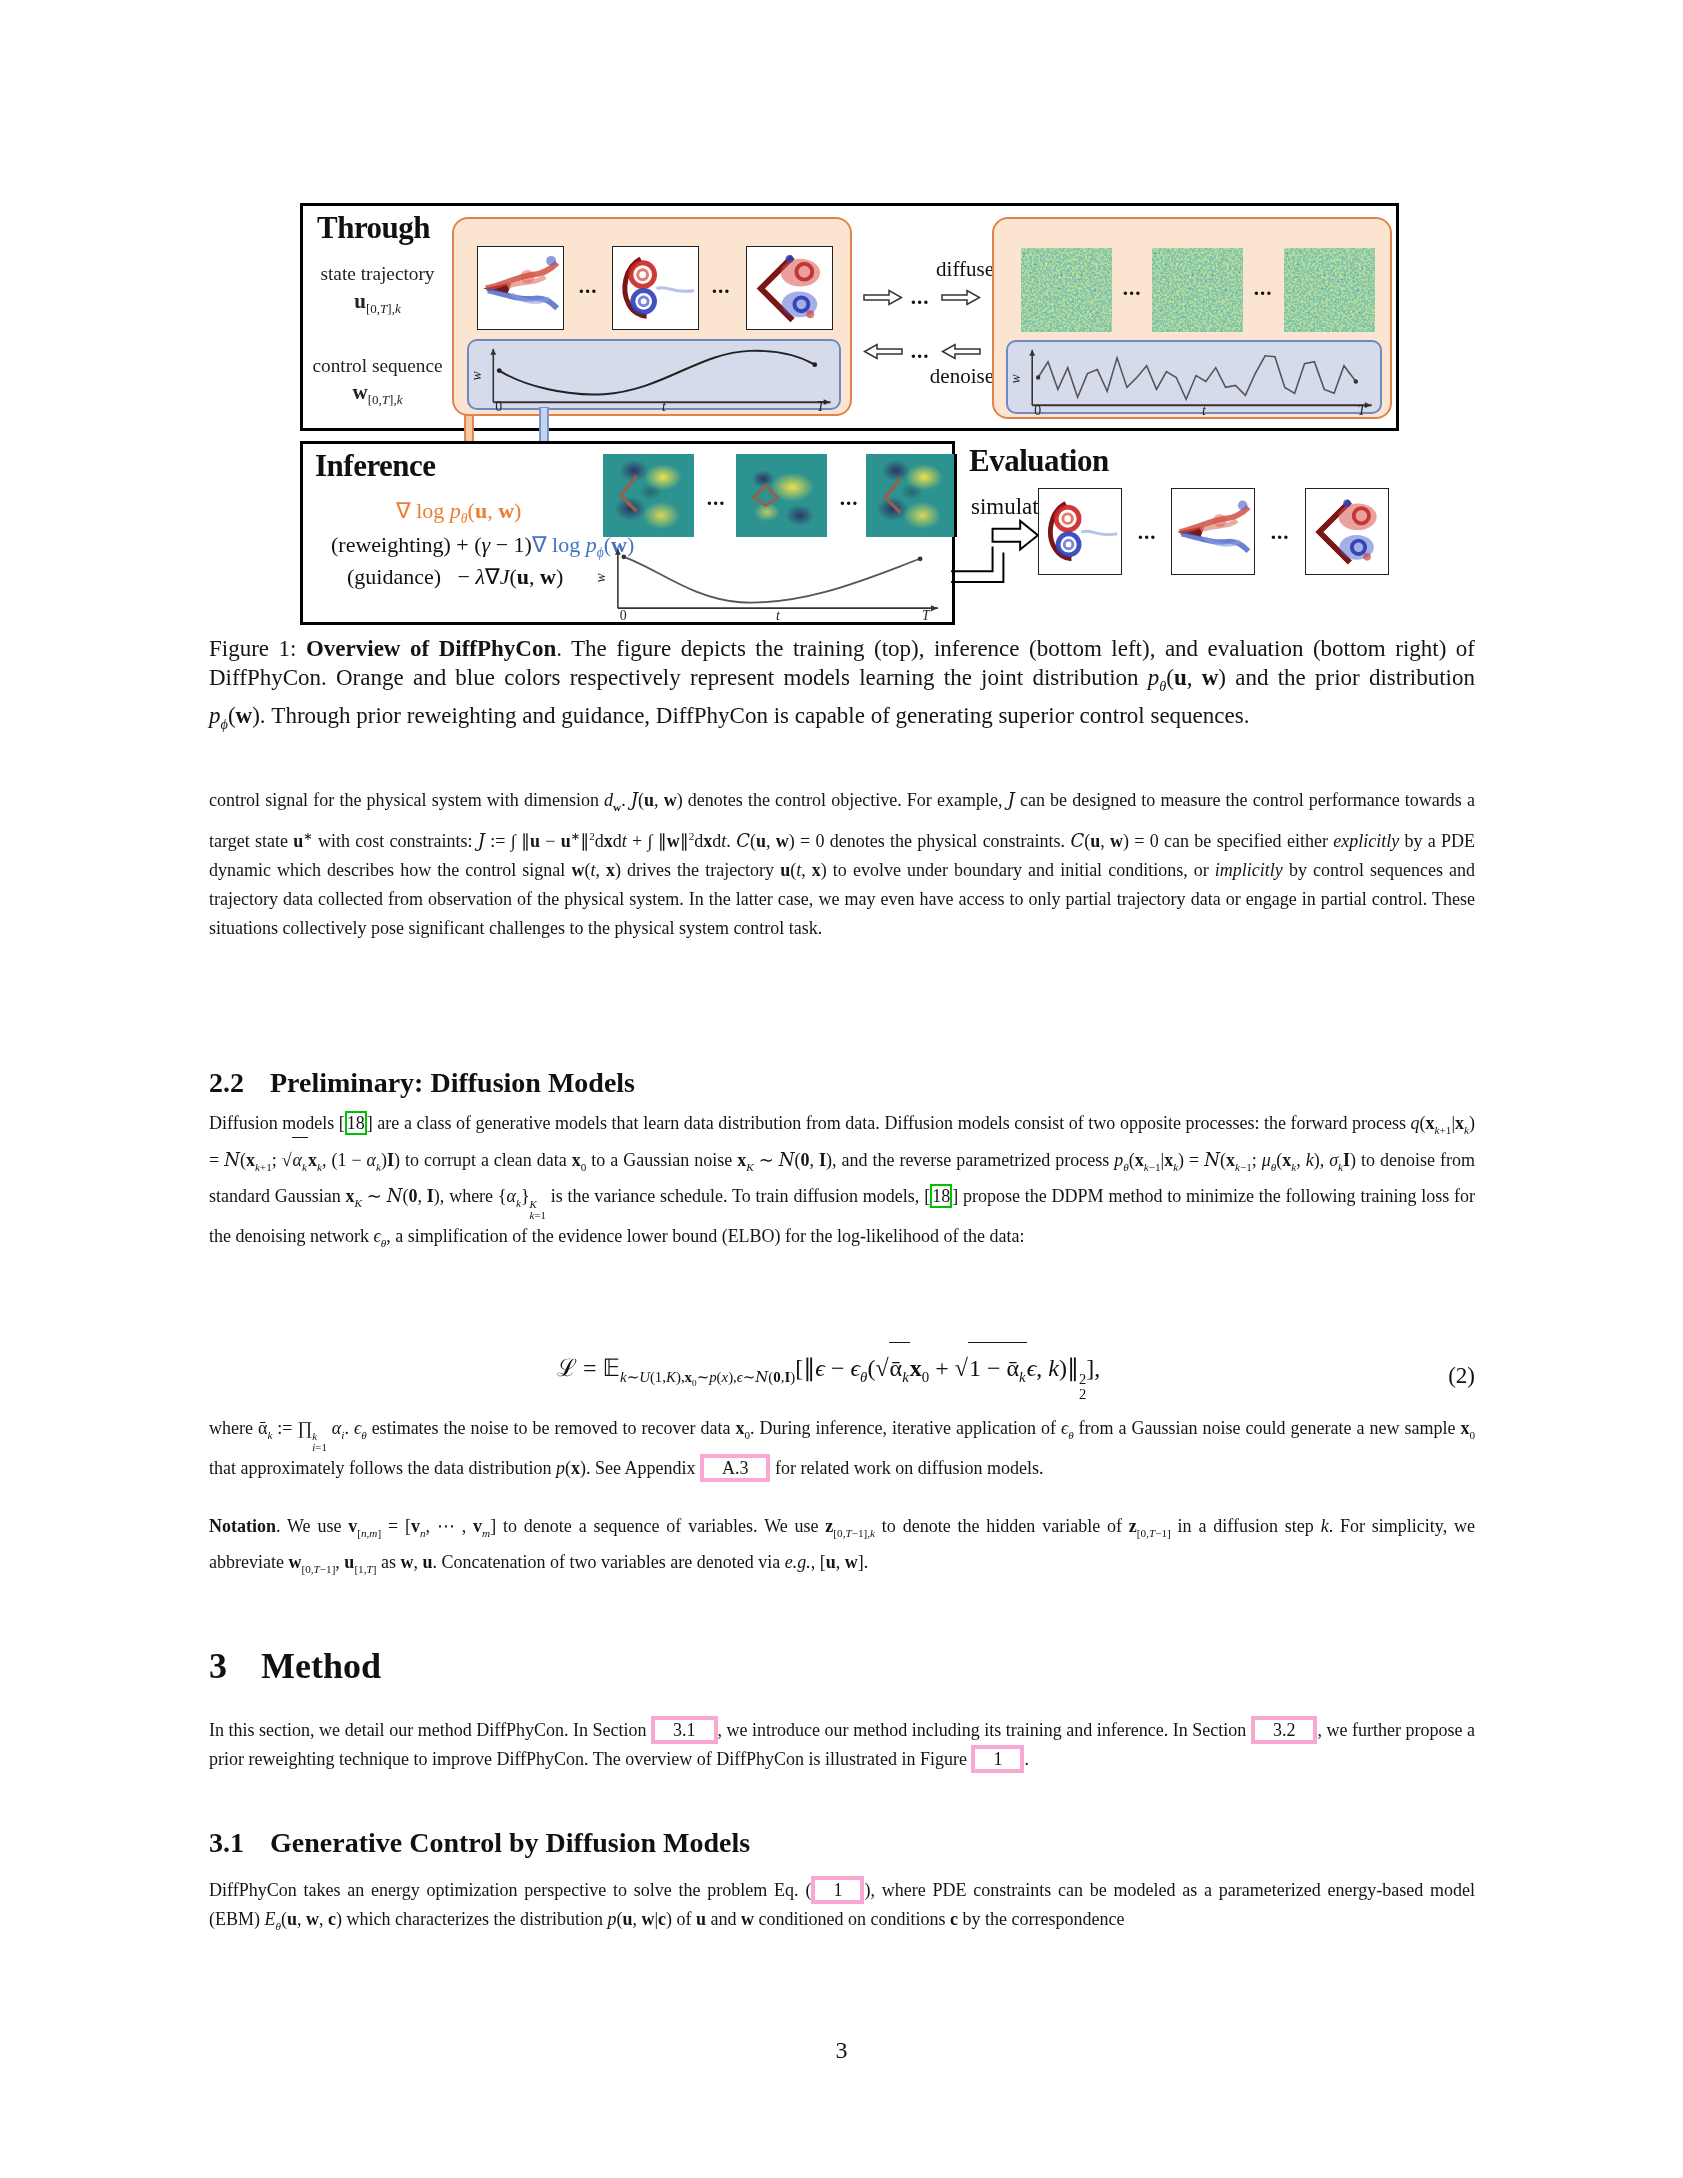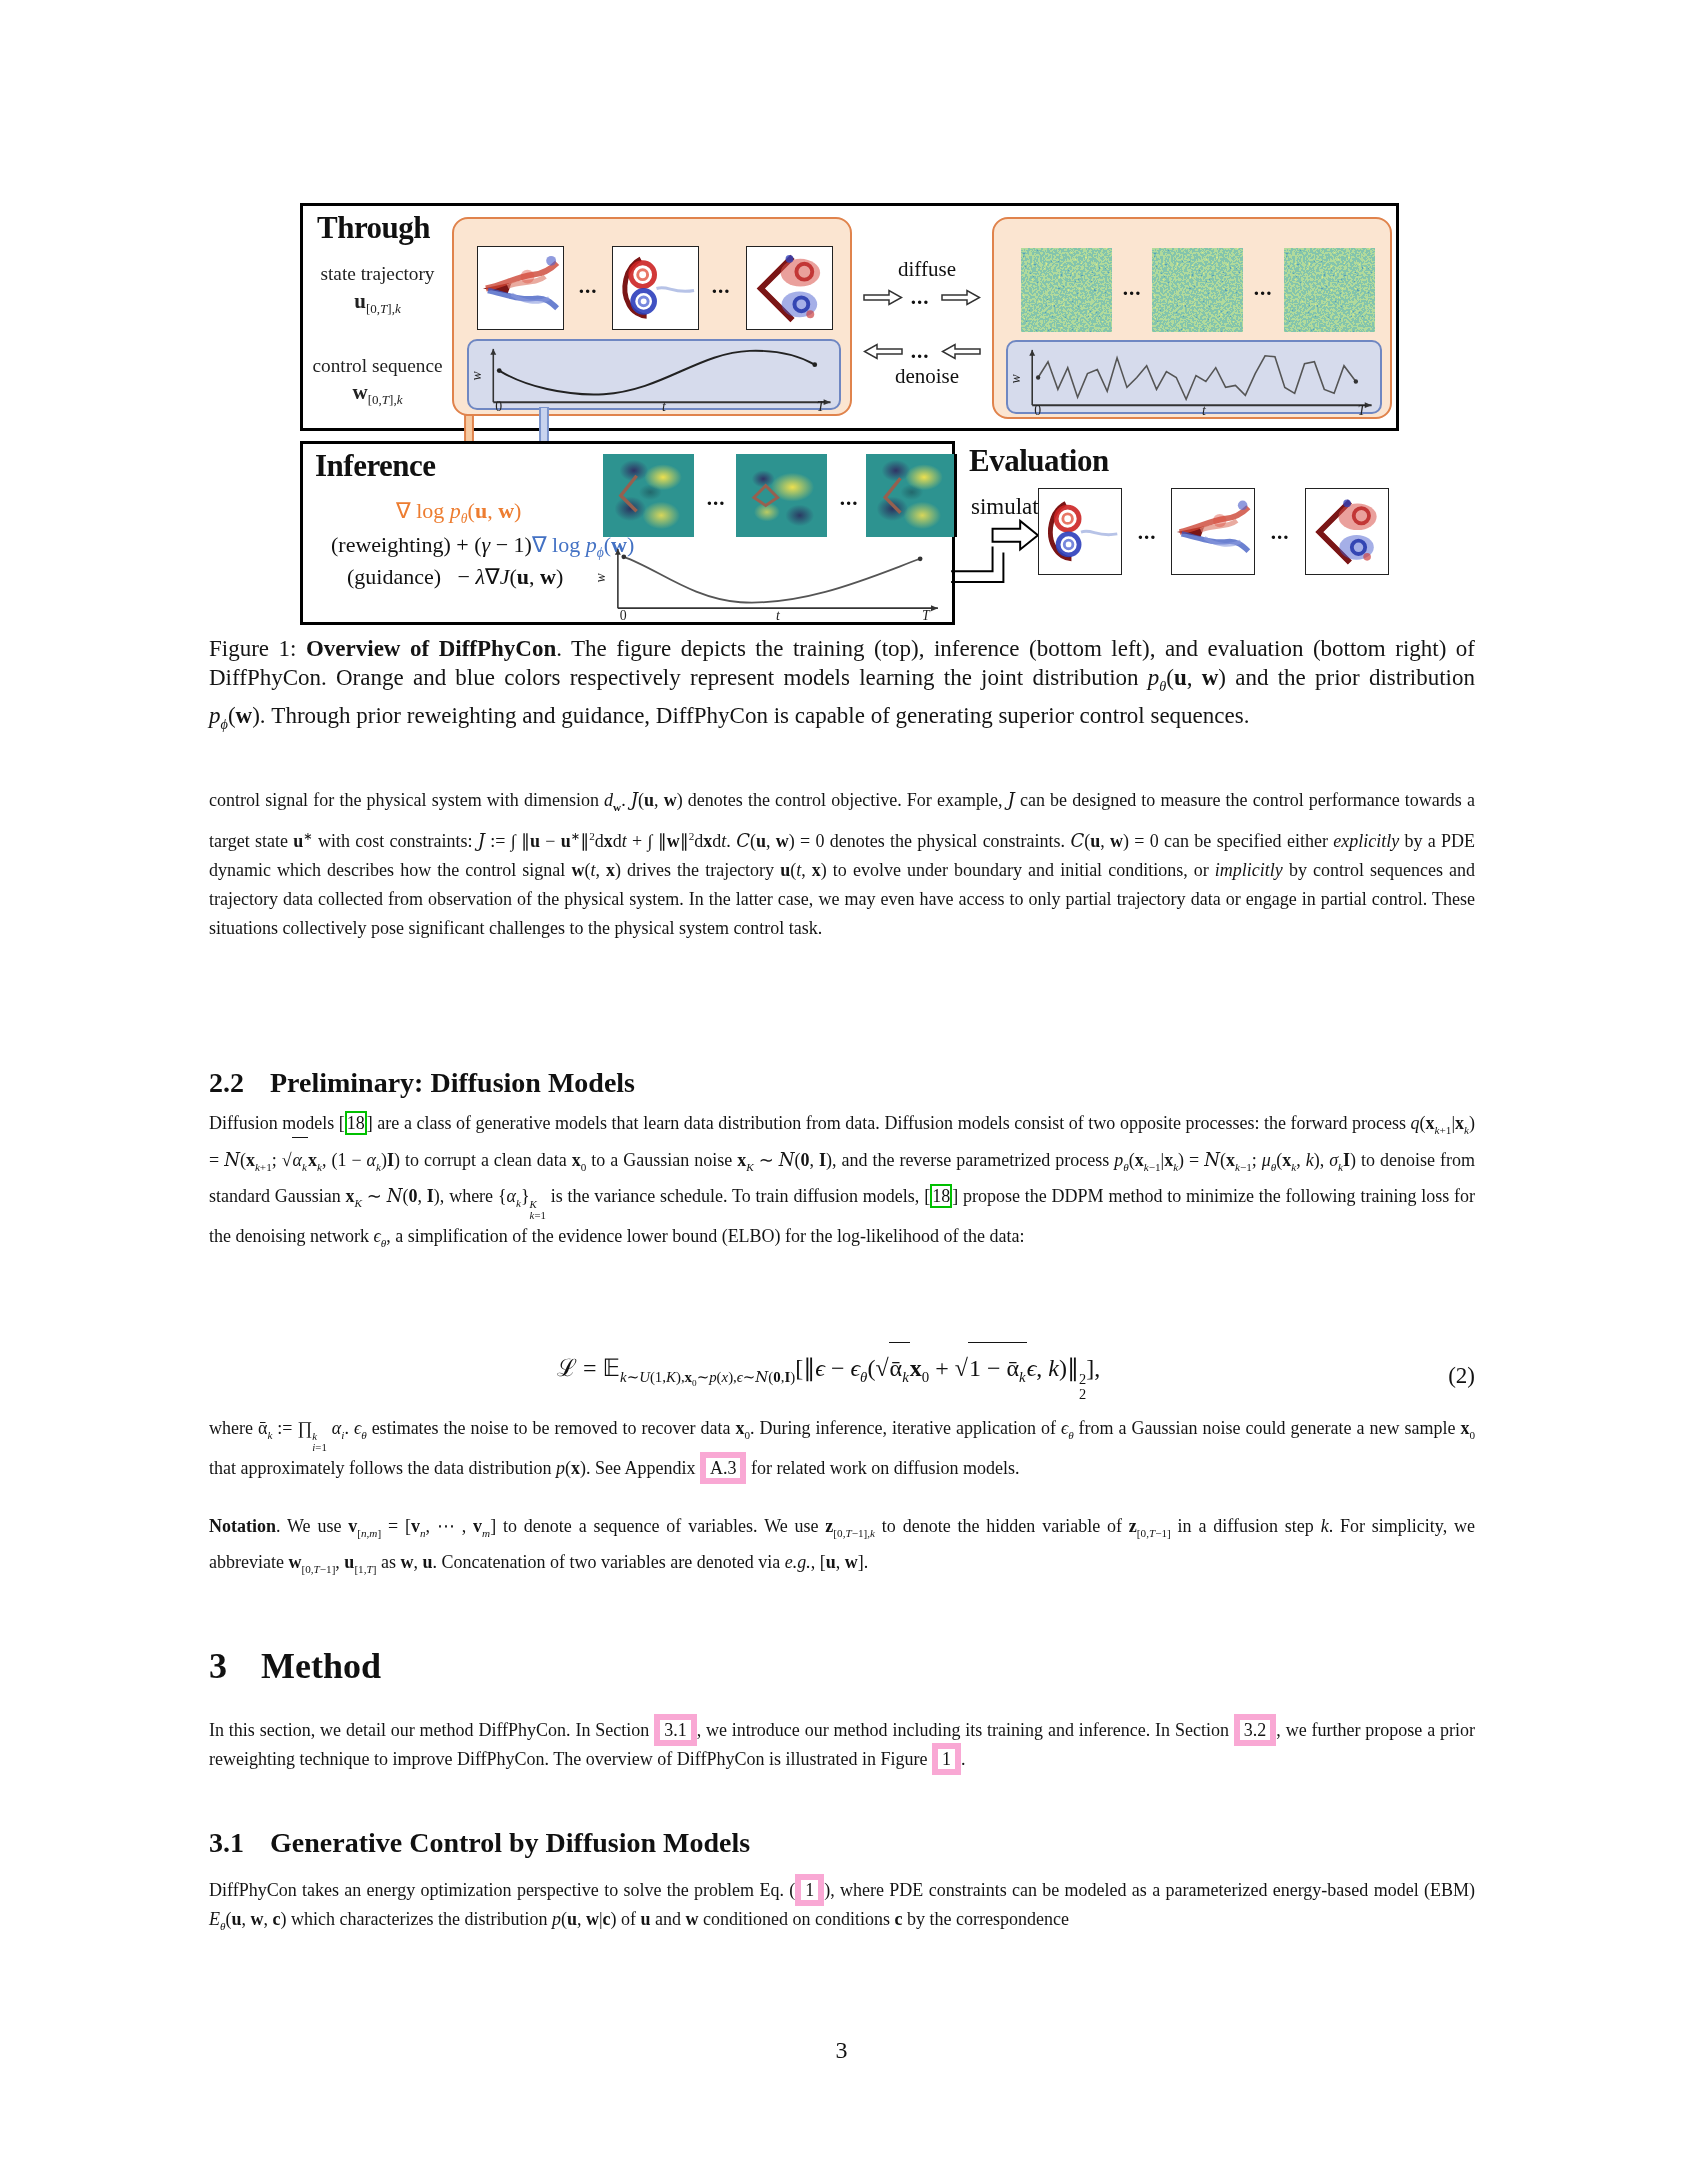--- a/index.html
+++ b/index.html
@@ -11,40 +11,40 @@
         text-align:justify;color:#141414;}
   .caption{position:absolute;left:209px;width:1266px;font-size:23px;line-height:29px;
         text-align:justify;color:#141414;}
   .subheading{position:absolute;left:209px;font-size:28px;font-weight:bold;}
   .subheading .num{margin-right:26px;}
   .bigheading{position:absolute;left:209px;font-size:36px;font-weight:bold;}
   .bigheading .num{margin-right:34px;}
   sub,sup{font-size:0.62em;}
   .cal{font-style:italic;font-family:"DejaVu Serif",serif;}
   .cite{border:2px solid #00c000;padding:0 0;}
-  .refbox{border:6px solid #f9a8d4;padding:0 4px;}
+  .refbox{border:4px solid #f9a8d4;padding:0 18px;}
   .sqrt{white-space:nowrap;}
   .rad{border-top:1.6px solid #141414;padding:12px 1px;}
   .supsub{display:inline-flex;flex-direction:column;vertical-align:-0.55em;
           font-size:0.6em;line-height:1.05;text-align:left;}
   .eqrow{position:absolute;left:209px;width:1266px;display:flex;align-items:center;}
   .eqbody{flex:1;text-align:center;font-size:24px;}
   .eqnum{font-size:23px;}
   .pagenum{position:absolute;left:0;width:1683px;text-align:center;font-size:24px;}
   
   .fig{position:absolute;left:300px;top:203px;width:1099px;height:426px;font-size:20px;}
   .panel{position:absolute;border:3px solid #000;background:#fff;box-sizing:border-box;}
   .figtitle{position:absolute;font-size:31px;font-weight:bold;letter-spacing:-0.5px;}
   .sidelab{position:absolute;width:149px;text-align:center;font-size:19.3px;color:#222;}
   .obox{position:absolute;background:#fbe5d1;border:2.5px solid #e0834c;border-radius:16px;box-sizing:border-box;}
   .bbox{position:absolute;background:#d6dbec;border:2px solid #6f87c2;border-radius:10px;box-sizing:border-box;}
   .ulab{position:absolute;text-align:center;font-size:19px;}
   .imgframe{position:absolute;background:#fff;border:1.5px solid #222;box-sizing:border-box;overflow:hidden;}
   .dots{position:absolute;text-align:center;font-weight:bold;font-size:21px;letter-spacing:1px;}
-  .midlab{position:absolute;text-align:center;font-size:21px;}
+  .midlab{position:absolute;text-align:right;font-size:21px;}
   .vfield{position:absolute;box-sizing:border-box;background:
      radial-gradient(26px 18px at 66% 28%, rgba(248,228,76,.95), rgba(248,228,76,0) 72%),
      radial-gradient(20px 15px at 34% 20%, rgba(48,40,96,.9), rgba(48,40,96,0) 72%),
      radial-gradient(26px 19px at 64% 74%, rgba(246,226,80,.85), rgba(246,226,80,0) 72%),
      radial-gradient(22px 17px at 30% 66%, rgba(42,36,88,.85), rgba(42,36,88,0) 72%),
      radial-gradient(16px 11px at 52% 46%, rgba(25,70,80,.55), rgba(25,70,80,0) 72%),
      #2d9390;}
   .vfield.v2{background:
      radial-gradient(30px 20px at 62% 40%, rgba(248,228,76,.95), rgba(248,228,76,0) 72%),
      radial-gradient(16px 12px at 30% 30%, rgba(48,40,96,.9), rgba(48,40,96,0) 72%),

